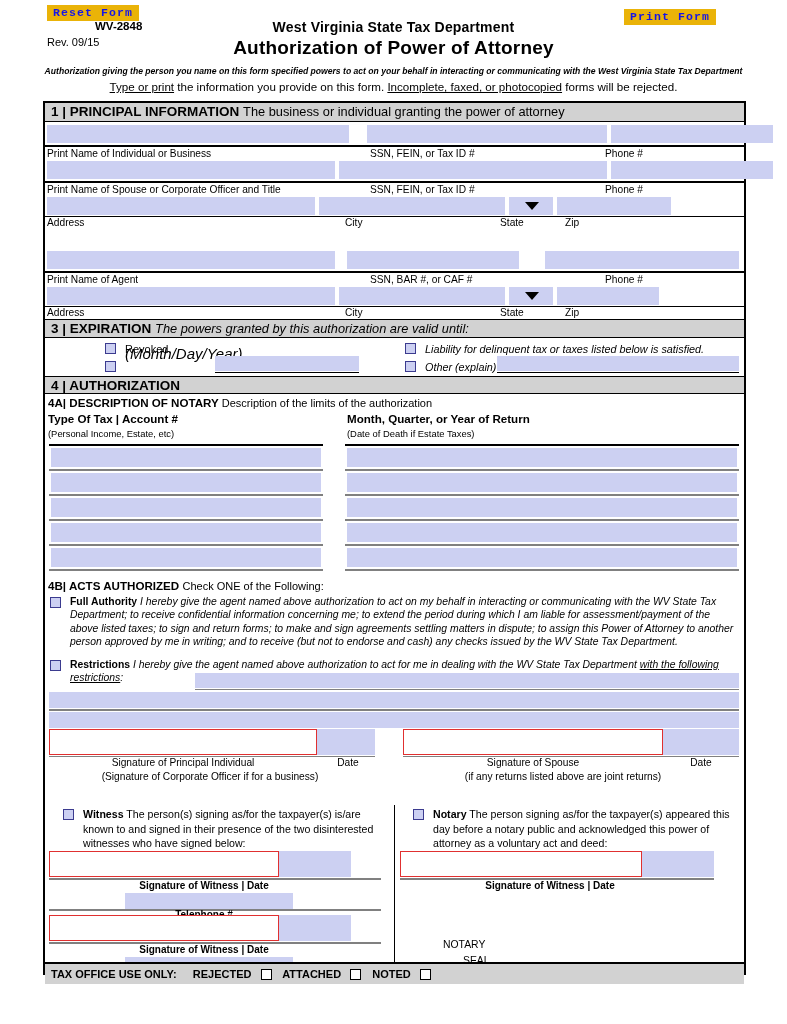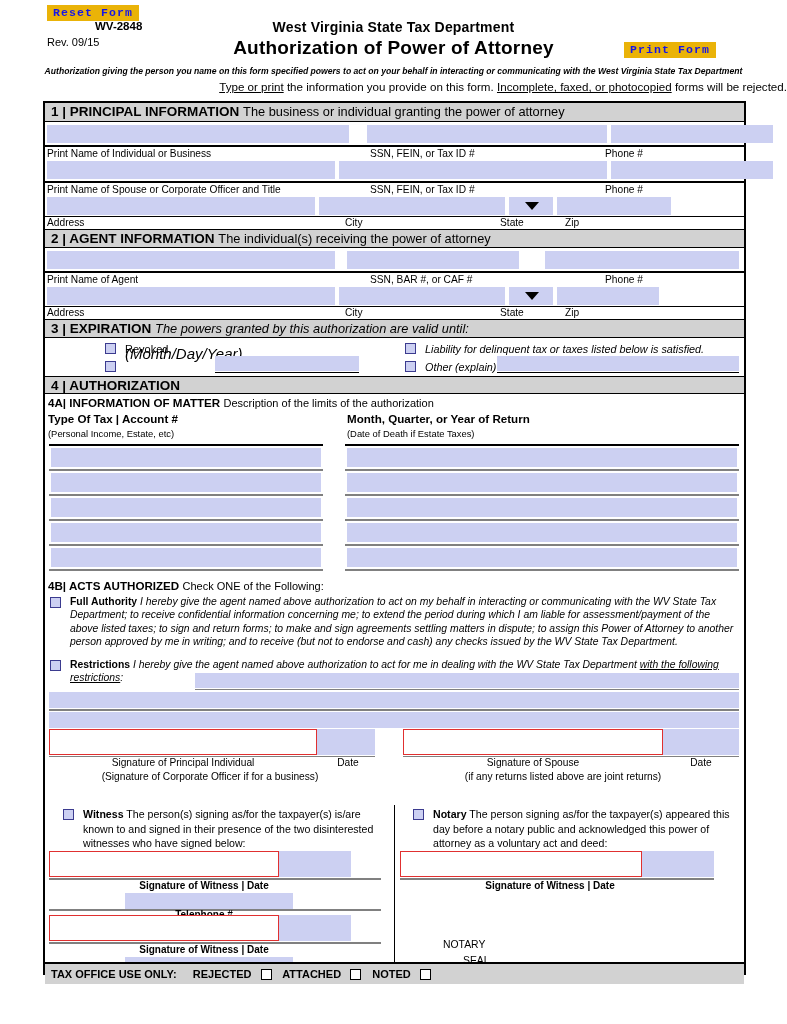--- a/index.html
+++ b/index.html
@@ -14,30 +14,30 @@
 
   
   .topbar{position:absolute;left:0;top:0;width:787px;height:44px;}
   .btn-form{
     position:absolute;background:#eab308;color:#1515e8;
     font-family:"Liberation Mono", monospace;font-weight:bold;font-size:11.5px;
     letter-spacing:1.1px;padding:1px 6px 2px 6px;line-height:13px;white-space:nowrap;
     border:0;cursor:pointer;
   }
   #reset-form{left:47px;top:5px;}
-  #print-form{left:624px;top:9px;margin-top:33px;}
+  #print-form{left:624px;top:9px;}
 
   .formno{position:absolute;left:47px;top:20px;font-size:11.5px;font-weight:bold;letter-spacing:0px;margin-left:48px;}
   .rev{position:absolute;left:47px;top:36px;font-size:11px;font-weight:normal;}
 
   .title1{position:absolute;left:0;top:19px;width:787px;text-align:center;font-size:14px;font-weight:bold;letter-spacing:.2px;}
   .title2{position:absolute;left:0;top:37px;width:787px;text-align:center;font-size:19px;font-weight:bold;letter-spacing:.2px;}
 
   .sub1{position:absolute;left:0;top:66px;width:787px;text-align:center;font-size:8.6px;font-style:italic;font-weight:bold;}
-  .sub2{position:absolute;left:0;top:80px;width:787px;text-align:right;font-size:11.6px;}
+  .sub2{position:absolute;left:0;top:80px;width:787px;text-align:center;font-size:11.6px;}
   .u{text-decoration:underline;}
 
   
   .form-box{
     position:absolute;left:43px;top:101px;width:703px;height:874px;
     border:2px solid #000;box-sizing:border-box;background:#fff;
   }
 
   .sec-head{
     position:absolute;left:0;background:#d2d2d2;border-bottom:1px solid #000;
@@ -120,26 +120,20 @@
     <div class="fld" style="left:464px;top:94px;width:44px;height:18px;"></div>
     <div class="caret" style="left:480px;top:99px;"></div>
     <div class="fld" style="left:512px;top:94px;width:114px;height:18px;"></div>
     <div class="rule-dk" style="left:0;top:113px;width:699px;height:1px;"></div>
 
     <div class="lbl" style="left:2px;top:114px;">Address</div>
     <div class="lbl" style="left:300px;top:114px;">City</div>
     <div class="lbl" style="left:455px;top:114px;">State</div>
     <div class="lbl" style="left:520px;top:114px;">Zip</div>
 
-    <div class="sec-head" style="top:126px;height:19px;border-top:1px solid #000;">
-      <span>2</span>
-      <span>|</span>
-      <span>AGENT INFORMATION</span>
-      <span class="norm">The individual(s) receiving the power of attorney</span>
-    </div>
 
     <div class="fld" style="left:2px;top:148px;width:288px;height:18px;"></div>
     <div class="fld" style="left:302px;top:148px;width:172px;height:18px;"></div>
     <div class="fld" style="left:500px;top:148px;width:194px;height:18px;"></div>
     <div class="rule-dk" style="left:0;top:168px;width:699px;height:2px;"></div>
 
     <div class="lbl" style="left:2px;top:171px;">Print Name of Agent</div>
     <div class="lbl" style="left:325px;top:171px;">SSN,  BAR #,  or  CAF #</div>
     <div class="lbl" style="left:560px;top:171px;">Phone #</div>
 
@@ -178,21 +172,21 @@
     <div class="rule-dk" style="left:452px;top:269px;width:242px;"></div>
 
     <div class="sec-head" style="top:273px;height:18px;border-top:1px solid #000;">
       <span>4</span>
       <span>|</span>
       <span>AUTHORIZATION</span>
     </div>
 
     <div class="lbl-b" style="left:3px;top:293px;">
       <span>4A|</span>
-      <span>INFORMATION OF MATTER</span>
+      <span>DESCRIPTION OF NOTARY</span>
       <span style="font-weight:normal;font-size:11px;">Description of the limits of the authorization</span>
     </div>
 
     <div class="lbl-b" style="left:3px;top:309px;">Type Of Tax | Account #</div>
     <div class="lbl-b" style="left:302px;top:309px;">Month, Quarter, or Year of Return</div>
     <div class="lbl" style="left:3px;top:325px;font-size:9.4px;">(Personal Income, Estate, etc)</div>
     <div class="lbl" style="left:302px;top:325px;font-size:9.4px;">(Date of Death if Estate Taxes)</div>
 
     <div class="rule-dk" style="left:4px;top:341px;width:274px;height:2px;"></div>
     <div class="rule-dk" style="left:300px;top:341px;width:394px;height:2px;"></div>

